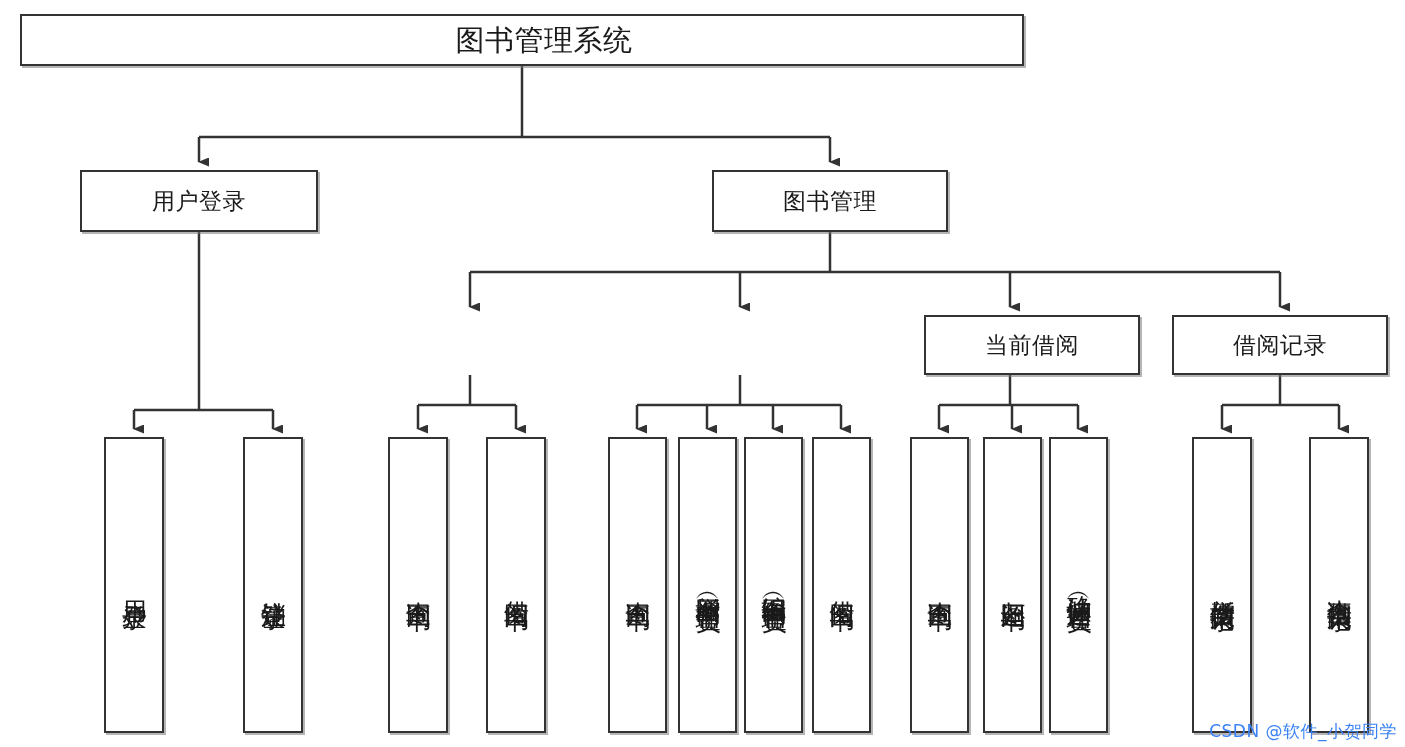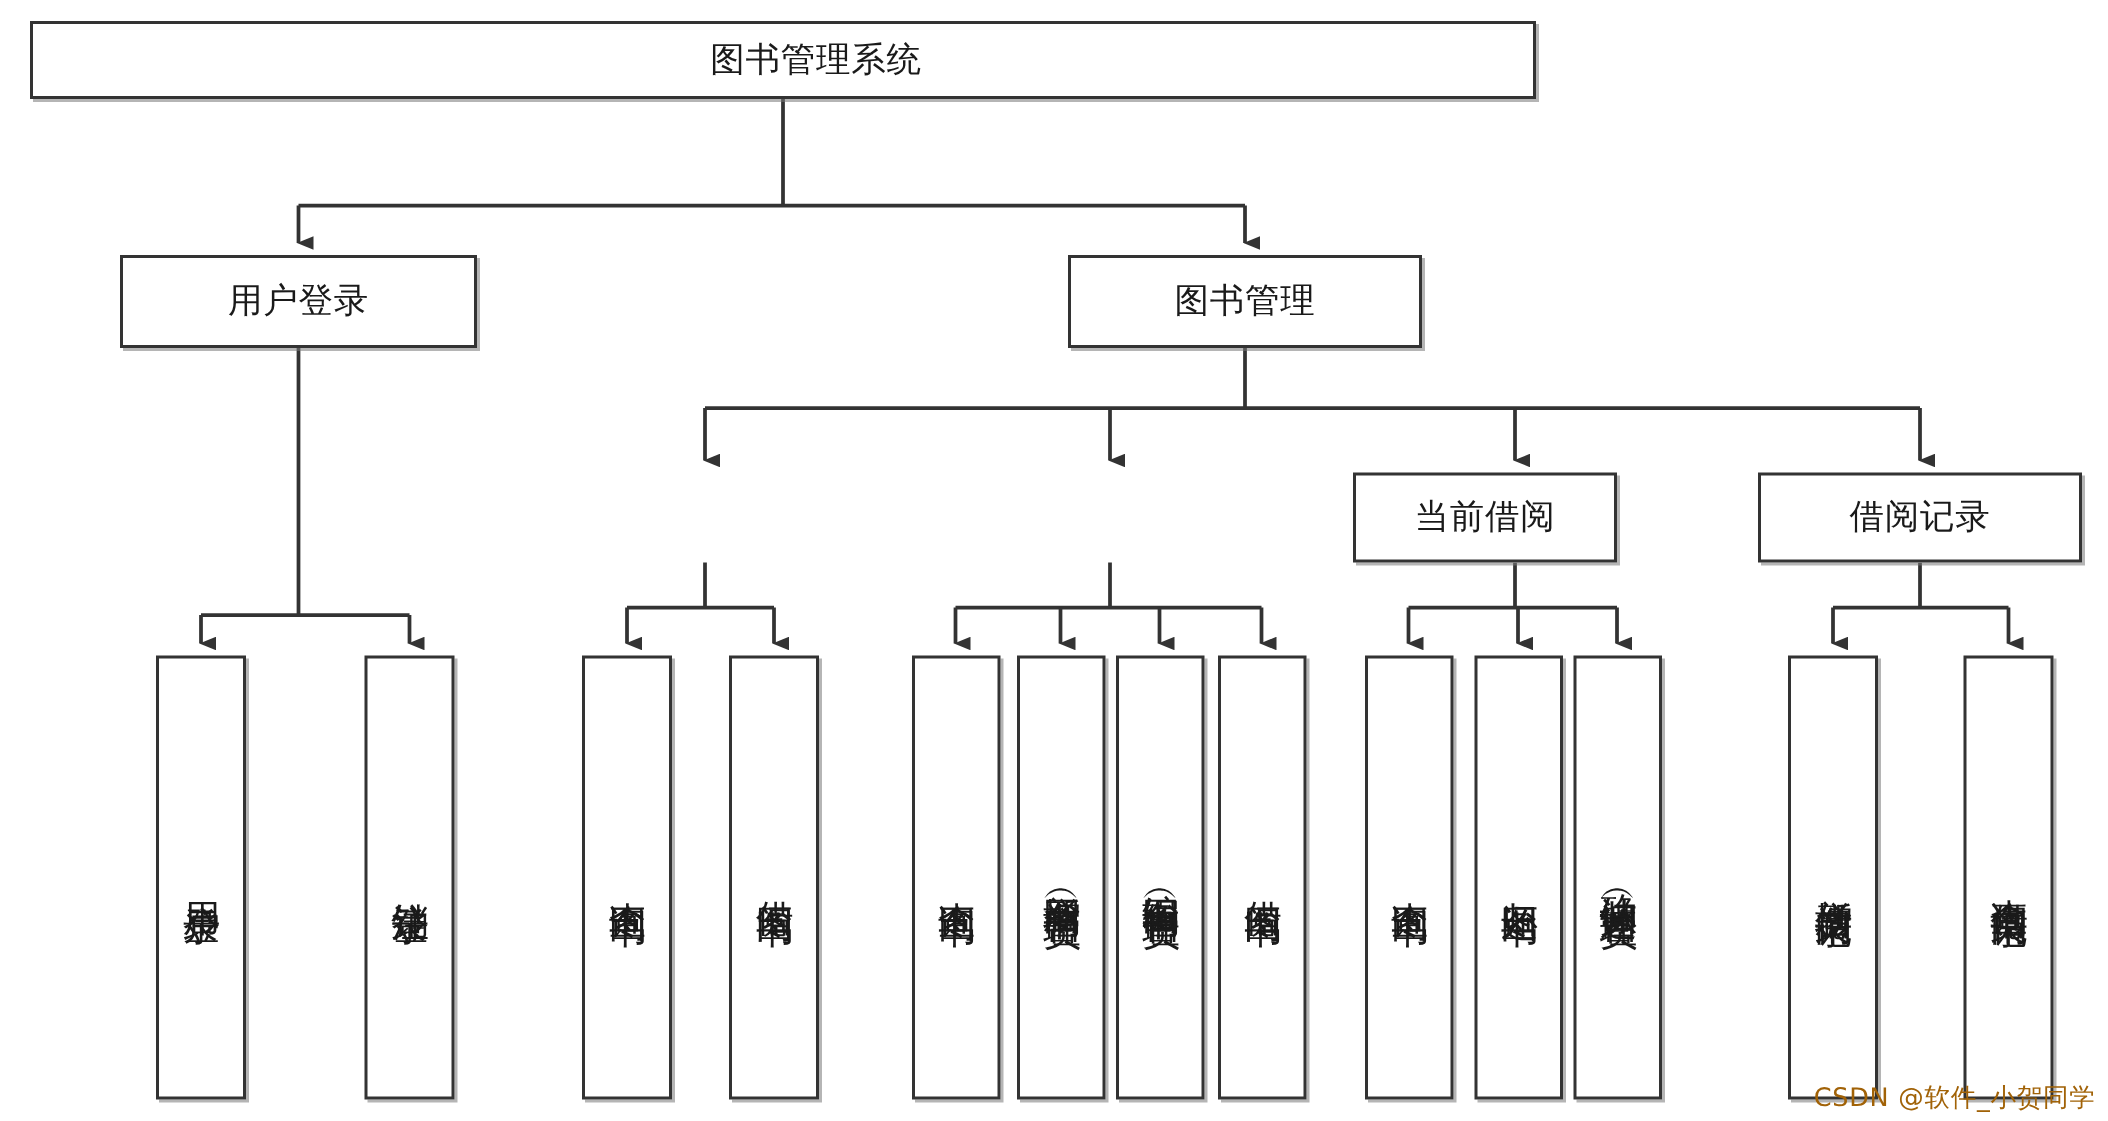--- a/index.html
+++ b/index.html
@@ -40,41 +40,41 @@
     display: block;
     text-align: center;
     line-height: 1.0;
     white-space: nowrap;
   }
   .node.horiz .lbl {
     font-size: 23px;
     letter-spacing: 0.5px;
   }
   .node.root .lbl {
-    font-size: 23px;
+    font-size: 29px;
     margin-left: 44px;
   }
   .node.vert {
     align-items: center;
     justify-content: center;
   }
   .node.vert .lbl {
     writing-mode: vertical-rl;
     text-orientation: upright;
     font-size: 25px;
     line-height: 1.12;
     letter-spacing: 2px;
     white-space: nowrap;
   }
   .watermark {
     position: absolute;
     right: 8px;
     bottom: 4px;
     font-size: 17px;
-    color: #a16207;
+    color: #3b82f6;
     letter-spacing: 0.5px;
     font-family: "DejaVu Sans", "Liberation Sans", sans-serif;
     user-select: none;
   }
 </style>
 </head>
 <body>
 
 <div id="stage">
 
@@ -132,21 +132,21 @@
     <span class="lbl">图书管理系统</span>
   </div>
 
   <div class="node horiz" style="left:80px; top:170px; width:238px; height:62px;">
     <span class="lbl">用户登录</span>
   </div>
   <div class="node horiz" style="left:712px; top:170px; width:236px; height:62px;">
     <span class="lbl">图书管理</span>
   </div>
 
-  <div class="node horiz" style="left:902px; top:315px; width:176px; height:60px;">
+  <div class="node horiz" style="left:924px; top:315px; width:216px; height:60px;">
     <span class="lbl">当前借阅</span>
   </div>
   <div class="node horiz" style="left:1172px; top:315px; width:216px; height:60px;">
     <span class="lbl">借阅记录</span>
   </div>
 
   <div class="node vert" style="left:104px; top:437px; width:60px; height:296px;">
     <span class="lbl">用户登录</span>
   </div>
   <div class="node vert" style="left:243px; top:437px; width:60px; height:296px;">

